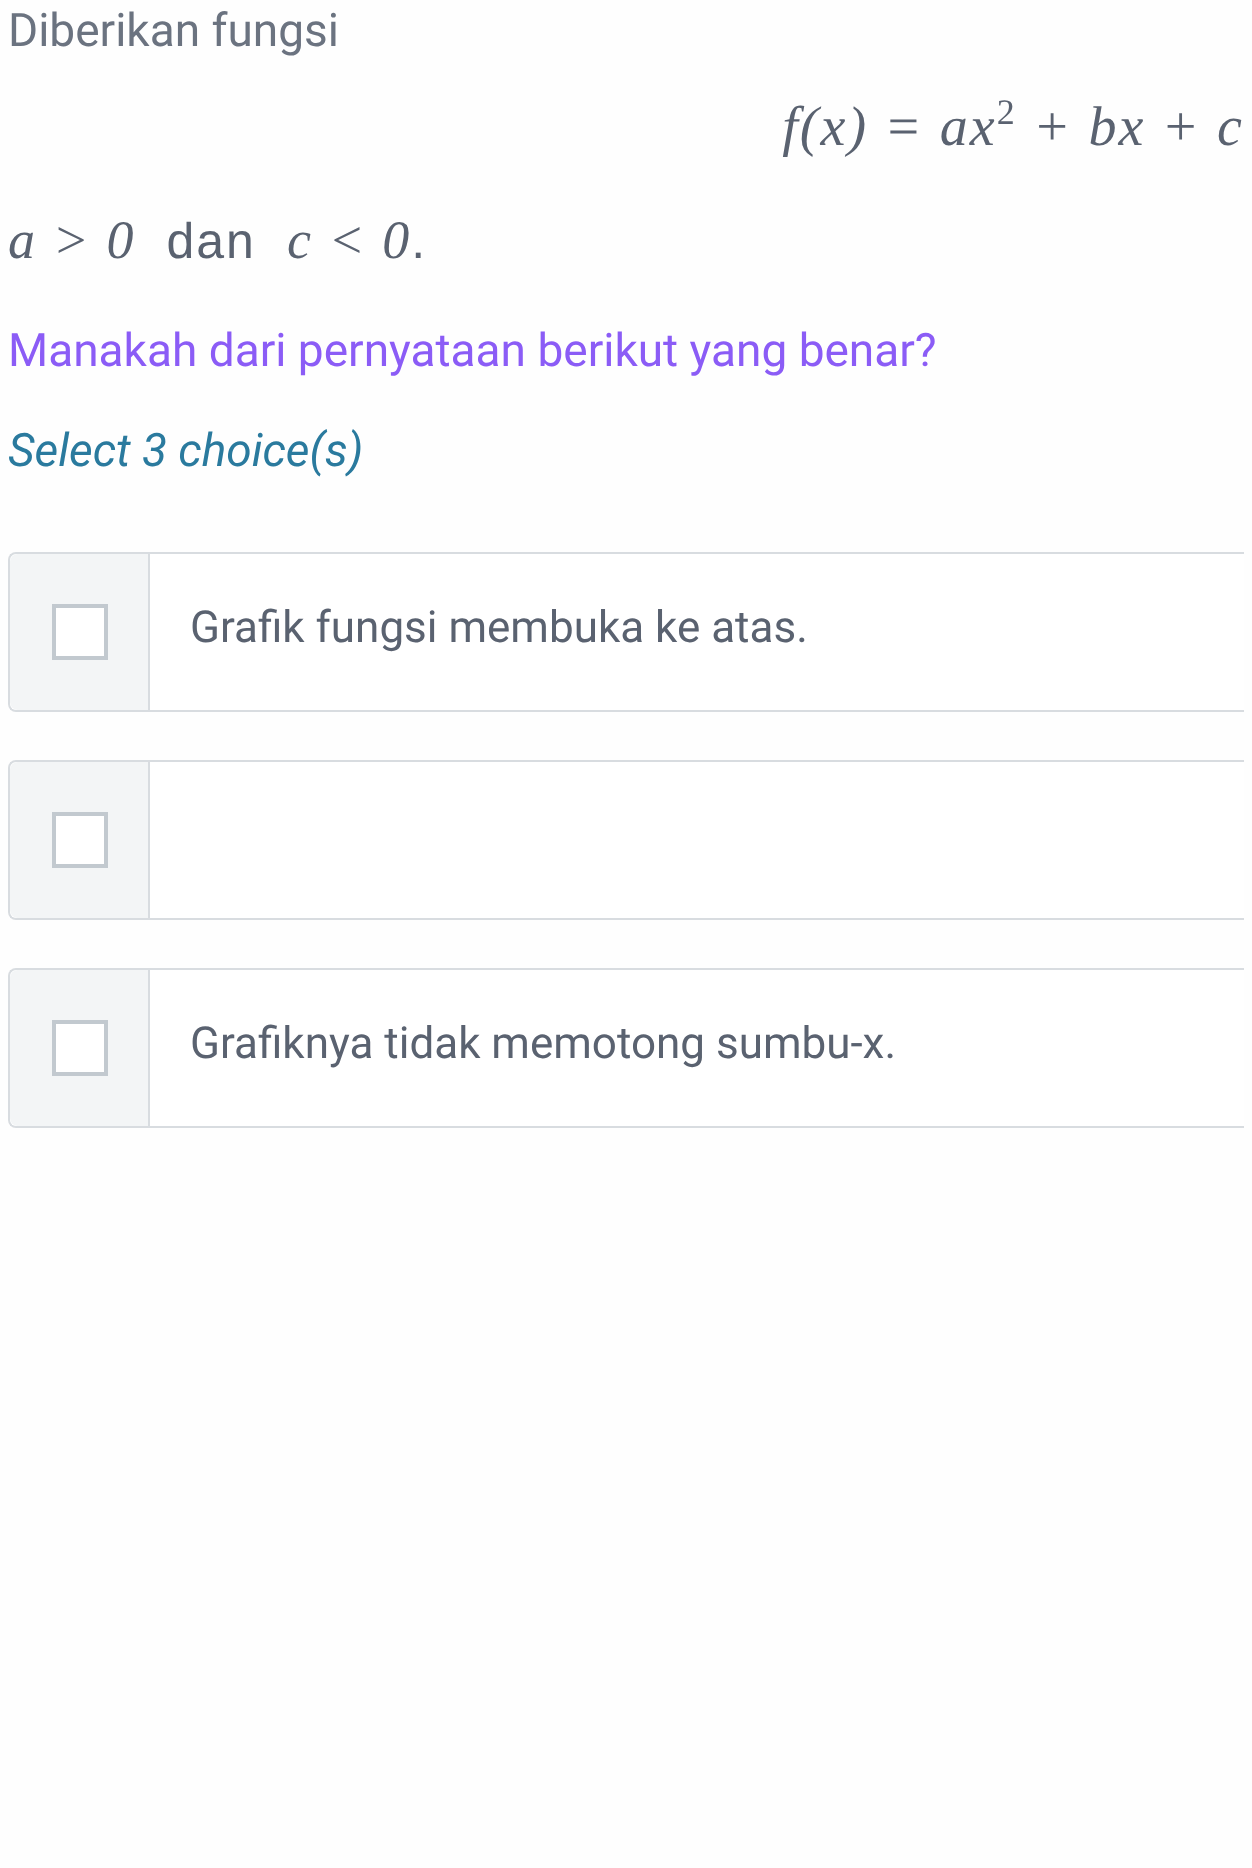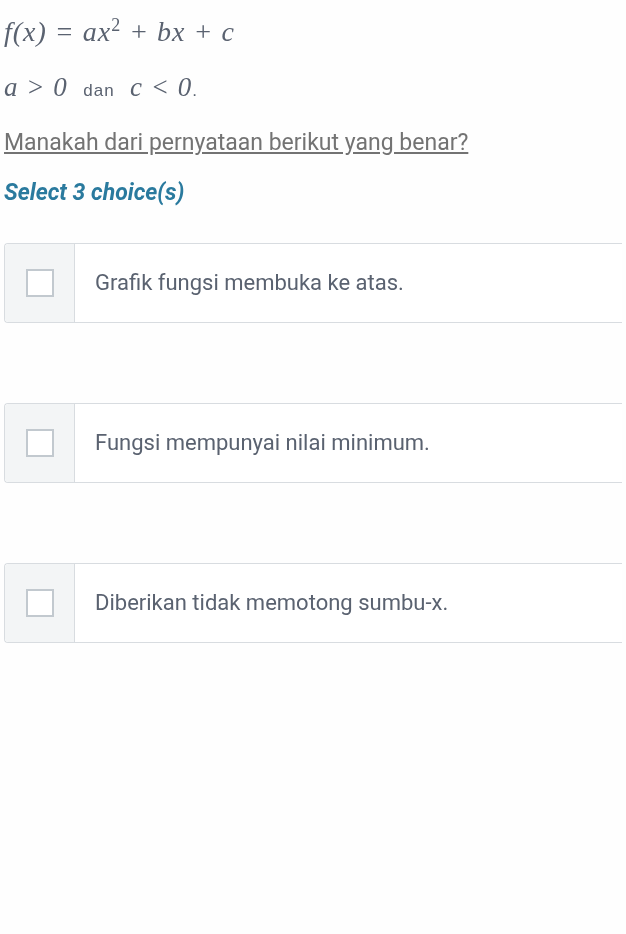--- a/index.html
+++ b/index.html
@@ -13,40 +13,41 @@
     }
     .content { padding: 0 4px; }
     .intro-line { margin-bottom: 8px; color: #6b7380; }
     .equation {
       font-family: Georgia, 'Times New Roman', serif;
       font-style: italic;
       font-size: 28px;
       color: #5a6270;
       margin: 12px 0 18px 0;
       letter-spacing: 1px;
+      text-align: right;
     }
     .equation sup { font-size: 18px; font-style: normal; }
     .cond-line {
       font-family: Georgia, 'Times New Roman', serif;
       font-style: italic;
       font-size: 27px;
       color: #5a6270;
       margin: 10px 0 20px 0;
       letter-spacing: 1px;
     }
-    .cond-line .word { font-family: -apple-system, BlinkMacSystemFont, sans-serif; font-style: normal; font-size: 17px; }
-    .question { margin: 6px 0 18px 0; color: #737373; text-decoration: underline; }
+    .cond-line .word { font-family: -apple-system, BlinkMacSystemFont, sans-serif; font-style: normal; font-size: 25px; }
+    .question { margin: 6px 0 18px 0; color: #8b5cf6; }
     .select-hint {
       color: #2a7a9e;
       font-style: italic;
-      font-weight: 700;
+      font-weight: 400;
       font-size: 23px;
       margin-bottom: 34px;
     }
-    .choices { display: flex; flex-direction: column; gap: 80px; }
+    .choices { display: flex; flex-direction: column; gap: 24px; }
     .choice {
       display: flex;
       align-items: stretch;
       border: 1px solid #d8dce0;
       border-right: none;
       border-radius: 4px 0 0 4px;
       background: #fff;
       min-height: 80px;
       cursor: pointer;
     }
@@ -71,42 +72,42 @@
       color: #5a6270;
       font-size: 22px;
       display: flex;
       align-items: center;
     }
   </style>
 </head>
 <body>
 
 <div class="content">
+  <div class="intro-line">Diberikan fungsi</div>
   <div class="equation">f(x) = ax<sup>2</sup> + bx + c</div>
   <div class="cond-line">
     <span>a &gt; 0</span>
     &nbsp;<span class="word">dan</span>&nbsp;
     <span>c &lt; 0</span><span class="word">.</span>
   </div>
   <div class="question">Manakah dari pernyataan berikut yang benar?</div>
   <div class="select-hint">Select 3 choice(s)</div>
 
   <div class="choices">
     <div class="choice">
       <div class="choice-check-cell">
         <div class="checkbox"></div>
       </div>
       <div class="choice-label">Grafik fungsi membuka ke atas.</div>
     </div>
     <div class="choice">
       <div class="choice-check-cell">
         <div class="checkbox"></div>
       </div>
-      <div class="choice-label">Fungsi mempunyai nilai minimum.</div>
     </div>
     <div class="choice">
       <div class="choice-check-cell">
         <div class="checkbox"></div>
       </div>
-      <div class="choice-label">Diberikan tidak memotong sumbu-x.</div>
+      <div class="choice-label">Grafiknya tidak memotong sumbu-x.</div>
     </div>
   </div>
 </div>
 
 </body></html>

